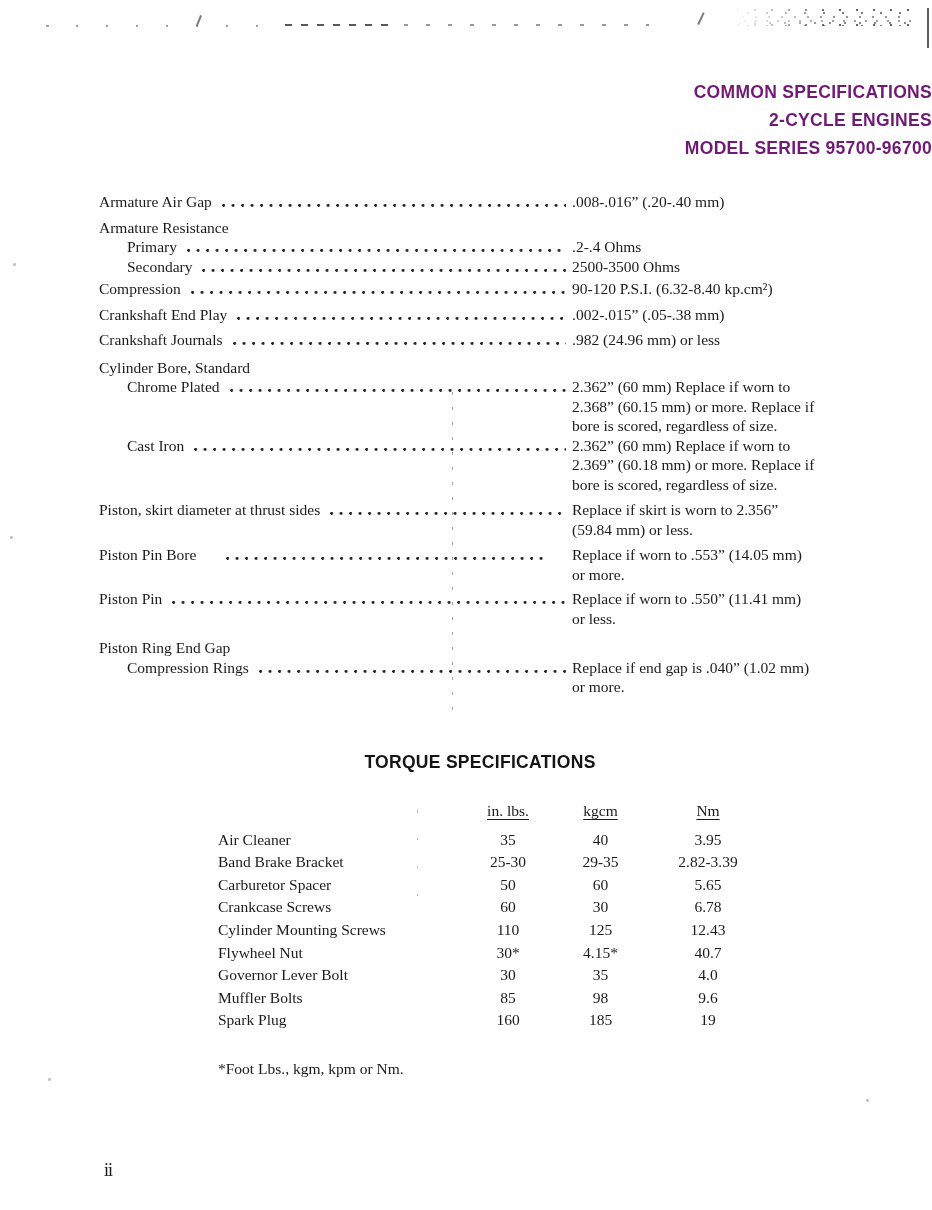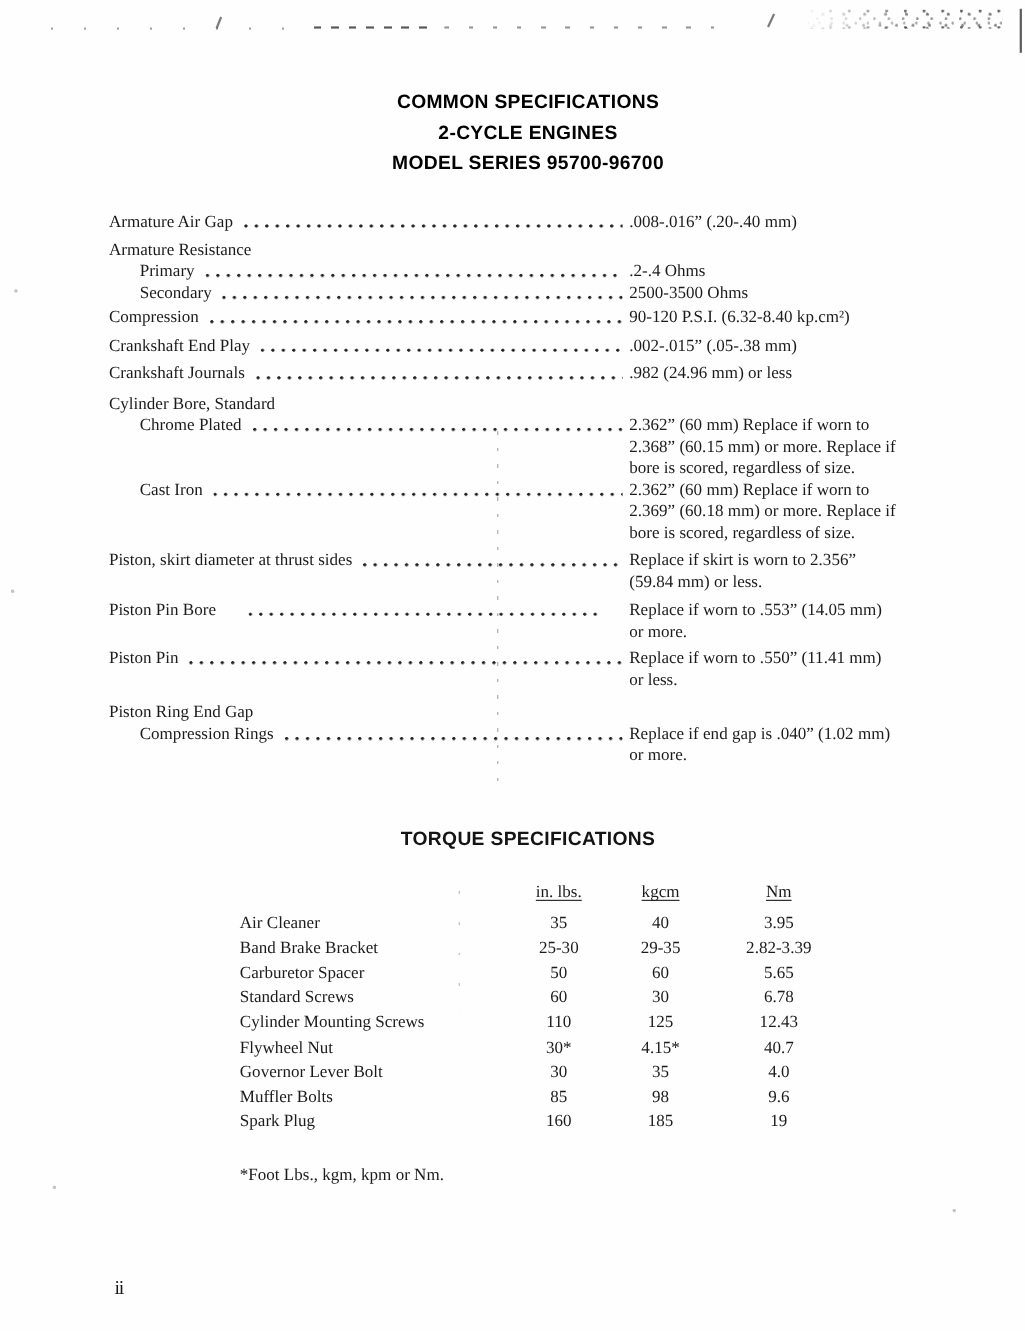--- a/index.html
+++ b/index.html
@@ -13,27 +13,27 @@
     font-family: "Liberation Serif", serif;
     font-size: 15.5px;
     overflow: hidden;
   }
 
   
   .title-block {
     position: absolute;
     top: 78px; left: 0; right: 0;
     padding-left: 28px;
-    text-align: center;
+    text-align: right;
     font-family: "Liberation Sans", sans-serif;
     font-weight: bold;
     font-size: 17.5px;
     line-height: 28px;
     letter-spacing: 0.3px;
-    color: #000000;
+    color: #701a75;
   }
   .torque-title {
     position: absolute;
     top: 752px; left: 0; right: 0;
     padding-left: 28px;
     text-align: center;
     font-family: "Liberation Sans", sans-serif;
     font-weight: bold;
     font-size: 17.5px;
     letter-spacing: 0.3px;
@@ -311,21 +311,21 @@
       <div class="num">29-35</div>
       <div class="num">2.82-3.39</div>
     </div>
     <div class="trow">
       <div>Carburetor Spacer</div>
       <div class="num">50</div>
       <div class="num">60</div>
       <div class="num">5.65</div>
     </div>
     <div class="trow">
-      <div>Standard Screws</div>
+      <div>Crankcase Screws</div>
       <div class="num">60</div>
       <div class="num">30</div>
       <div class="num">6.78</div>
     </div>
     <div class="trow">
       <div>Cylinder Mounting Screws</div>
       <div class="num">110</div>
       <div class="num">125</div>
       <div class="num">12.43</div>
     </div>

